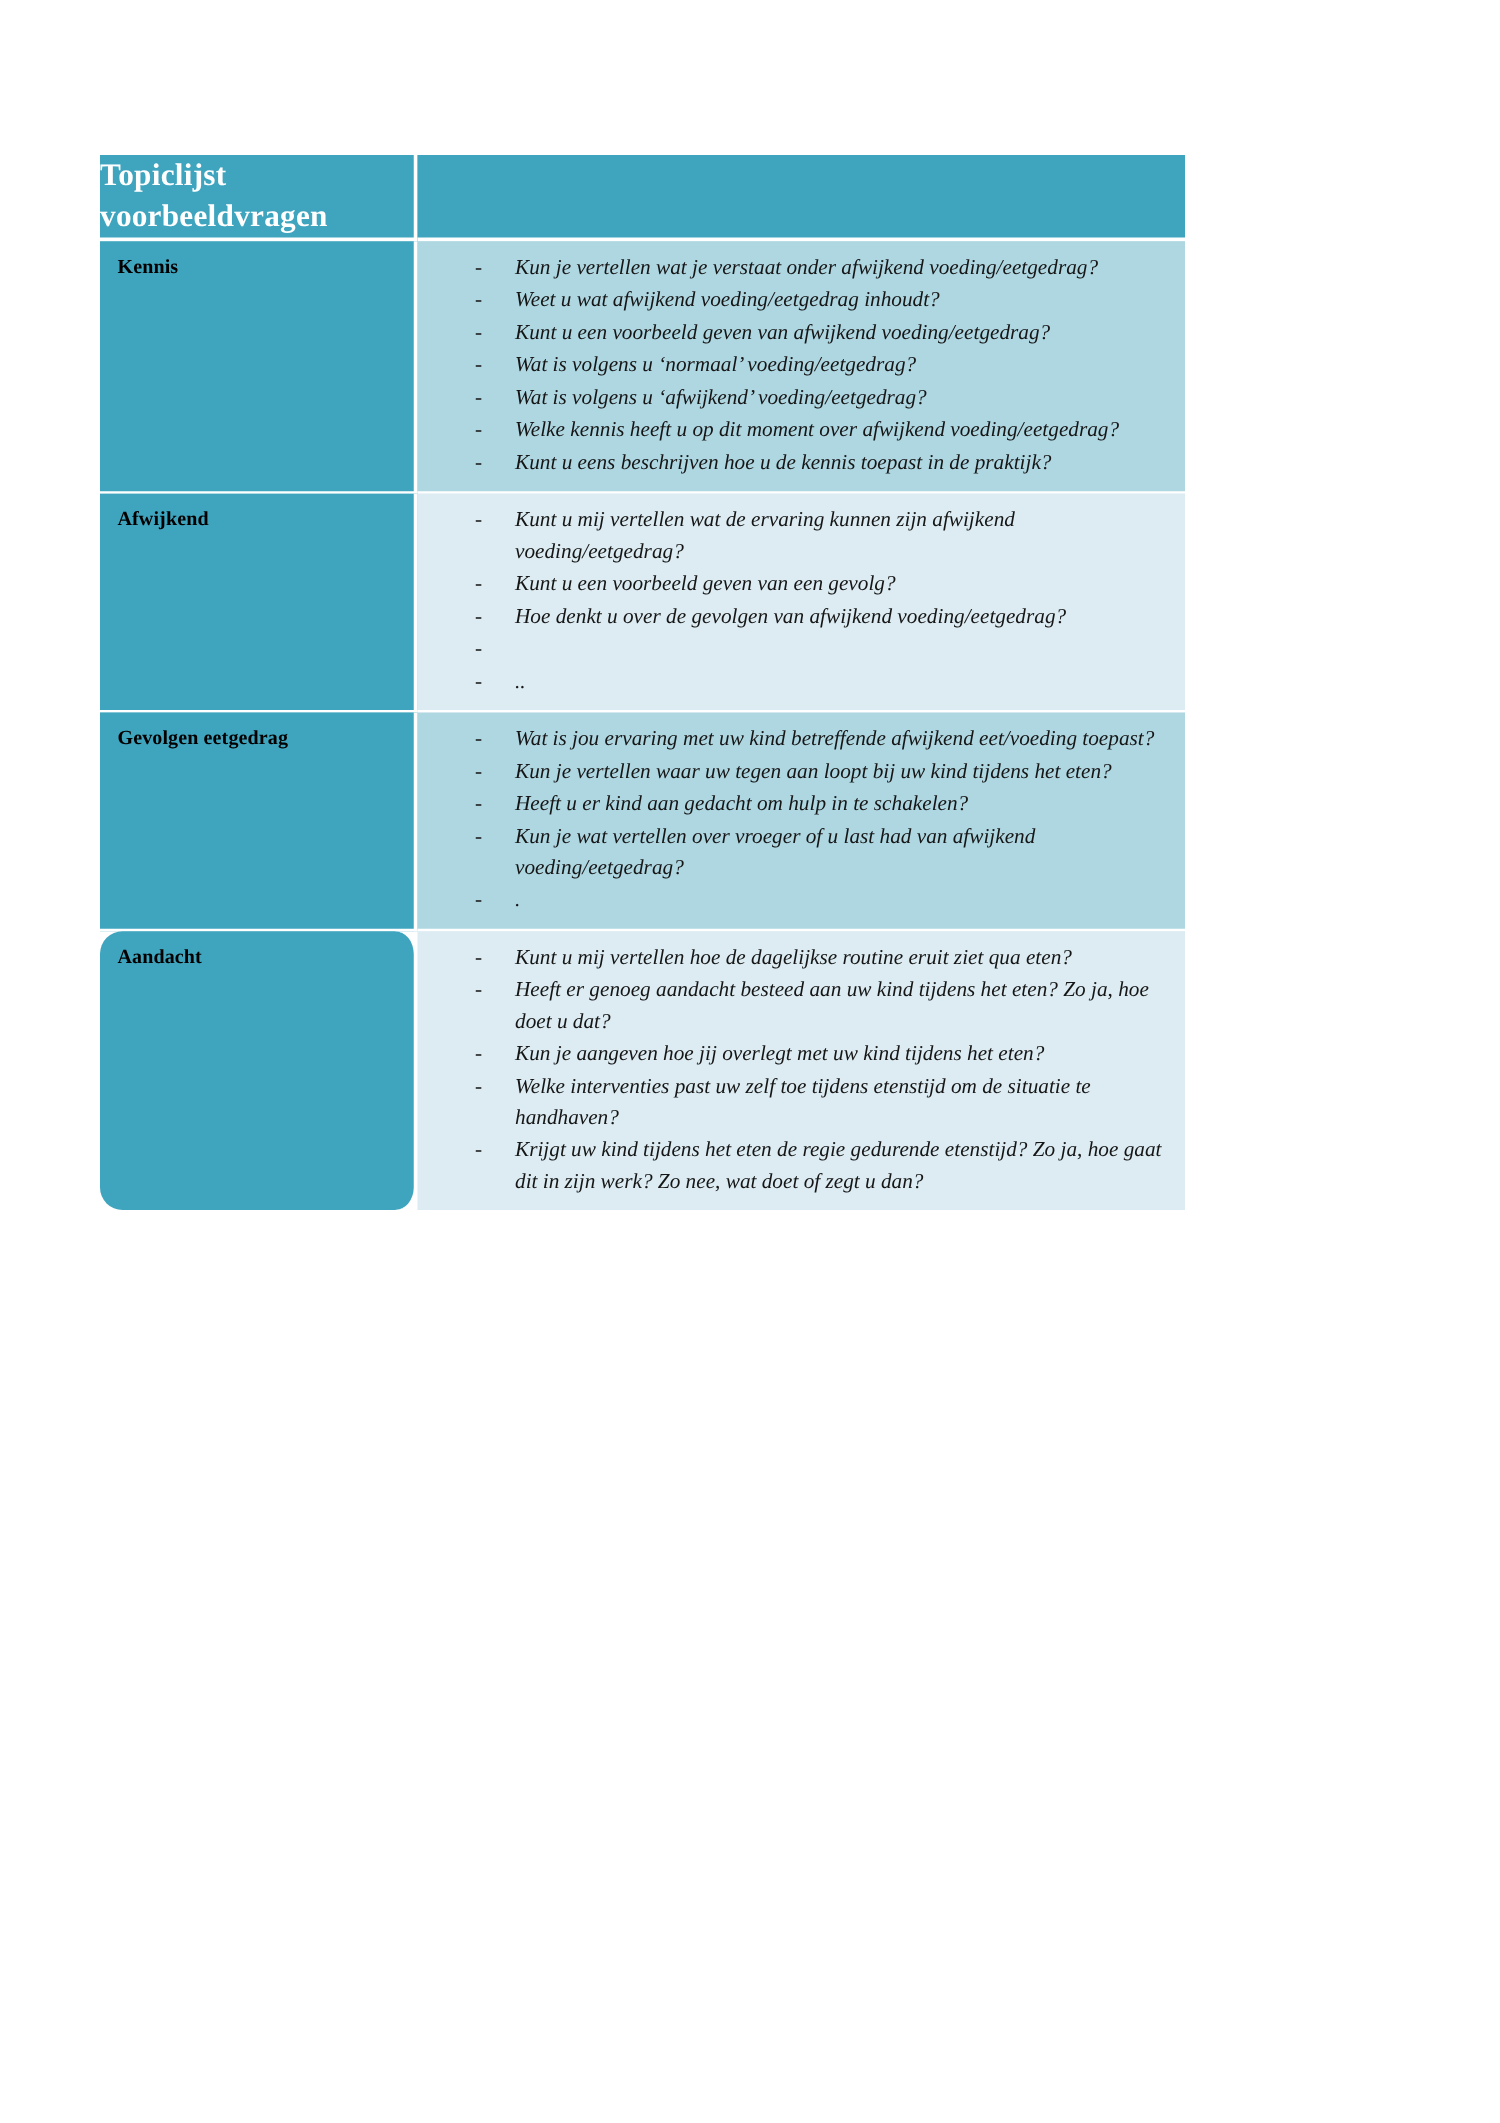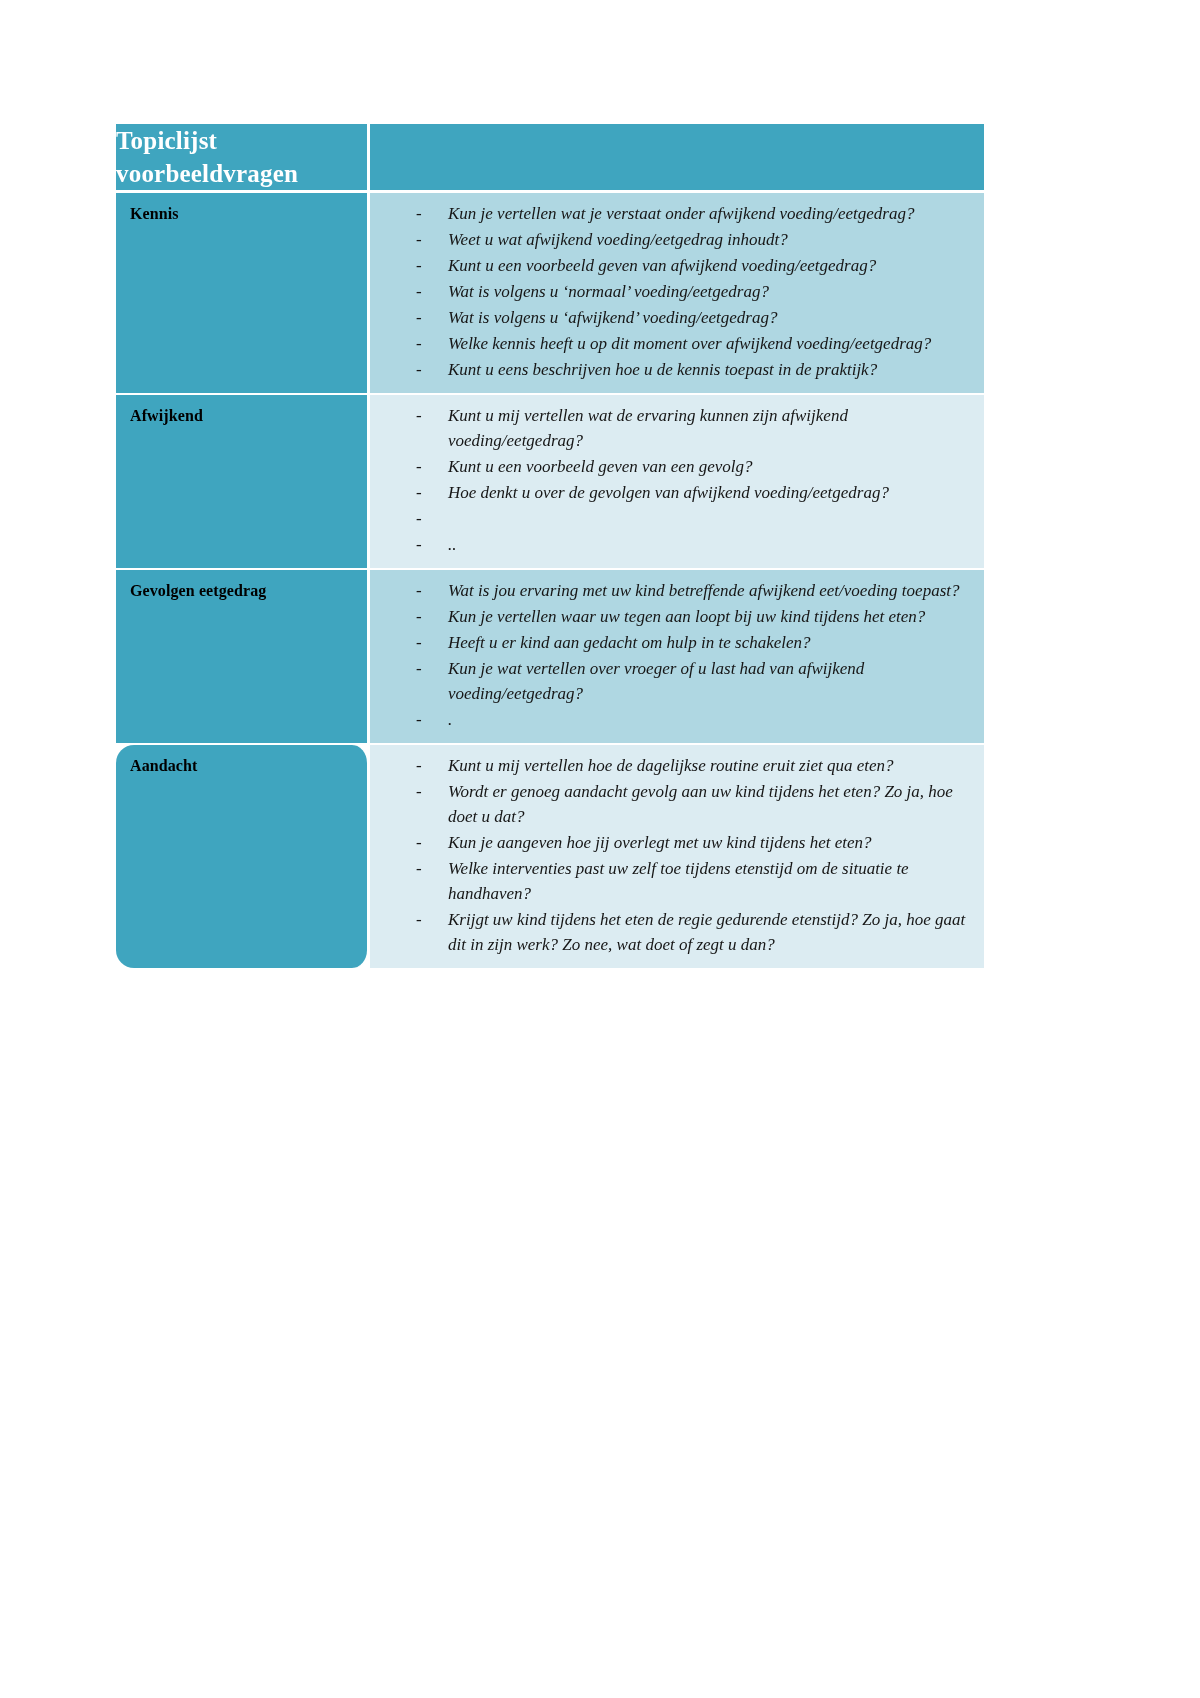--- a/index.html
+++ b/index.html
@@ -17,21 +17,21 @@
   }
   .page {
     width: 1200px;
     height: 1698px;
     background: #ffffff;
     box-sizing: border-box;
     padding: 124px 0 0 0;
   }
   .topic-table {
     width: 868px;
-    margin-left: 116px;
+    margin-left: 80px;
     border-collapse: separate;
     border-spacing: 0;
     table-layout: fixed;
     font-family: Liberation Serif, serif;
   }
   .topic-table td {
     vertical-align: top;
     padding: 0;
   }
   
@@ -226,21 +226,21 @@
             <div class="label-text">Aandacht</div>
           </td>
           <td class="content-cell shade-light last">
             <ul class="q-list">
               <li>
                 <span class="dash">-</span>
                 <span class="q-text">Kunt u mij vertellen hoe de dagelijkse routine eruit ziet qua eten?</span>
               </li>
               <li>
                 <span class="dash">-</span>
-                <span class="q-text">Wordt er genoeg aandacht gevolg aan uw kind tijdens het eten? Zo ja, hoe doet u dat?</span>
+                <span class="q-text">Heeft er genoeg aandacht besteed aan uw kind tijdens het eten? Zo ja, hoe doet u dat?</span>
               </li>
               <li>
                 <span class="dash">-</span>
                 <span class="q-text">Kun je aangeven hoe jij overlegt met uw kind tijdens het eten?</span>
               </li>
               <li>
                 <span class="dash">-</span>
                 <span class="q-text">Welke interventies past uw zelf toe tijdens etenstijd om de situatie te handhaven?</span>
               </li>
               <li>

